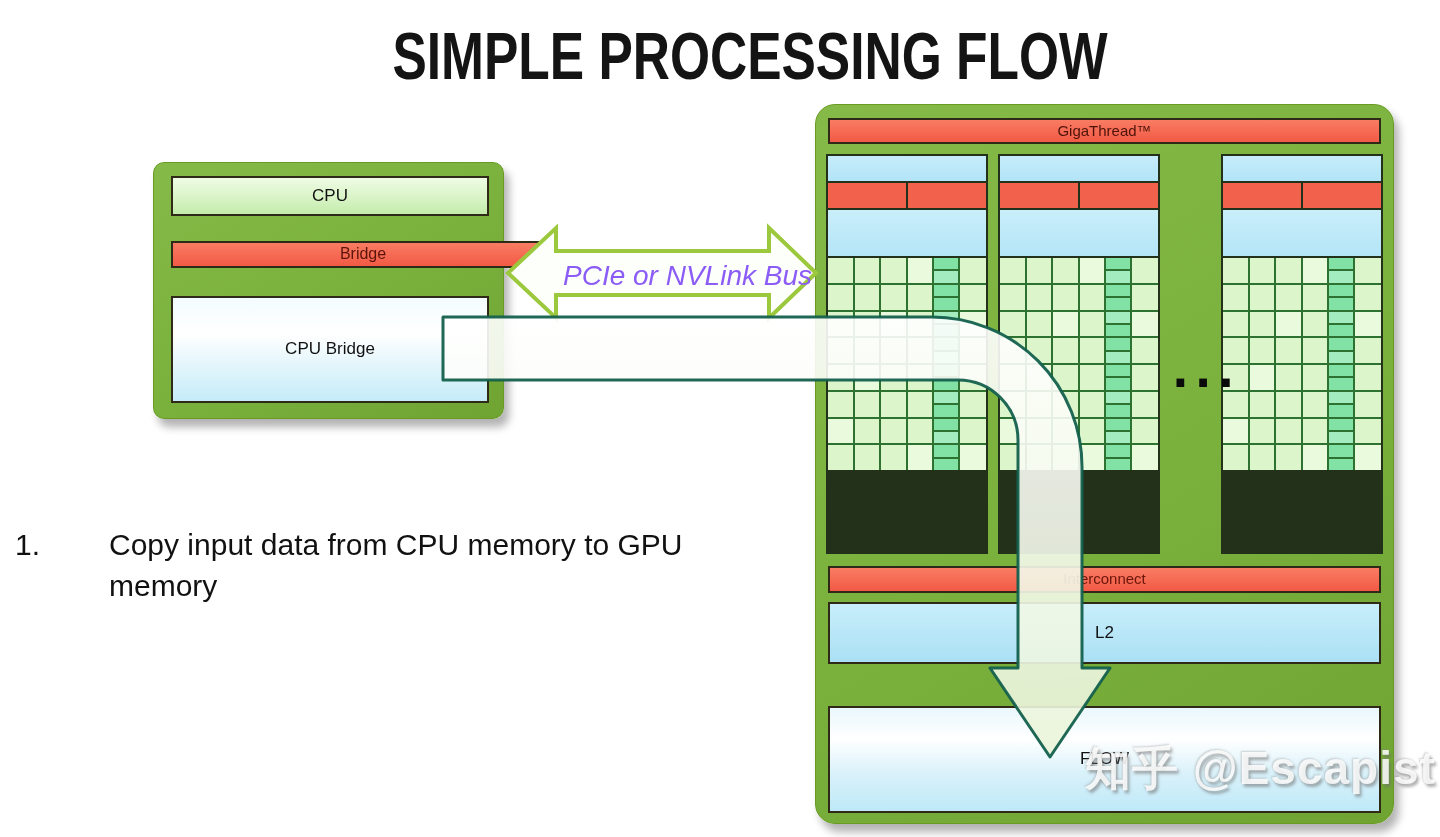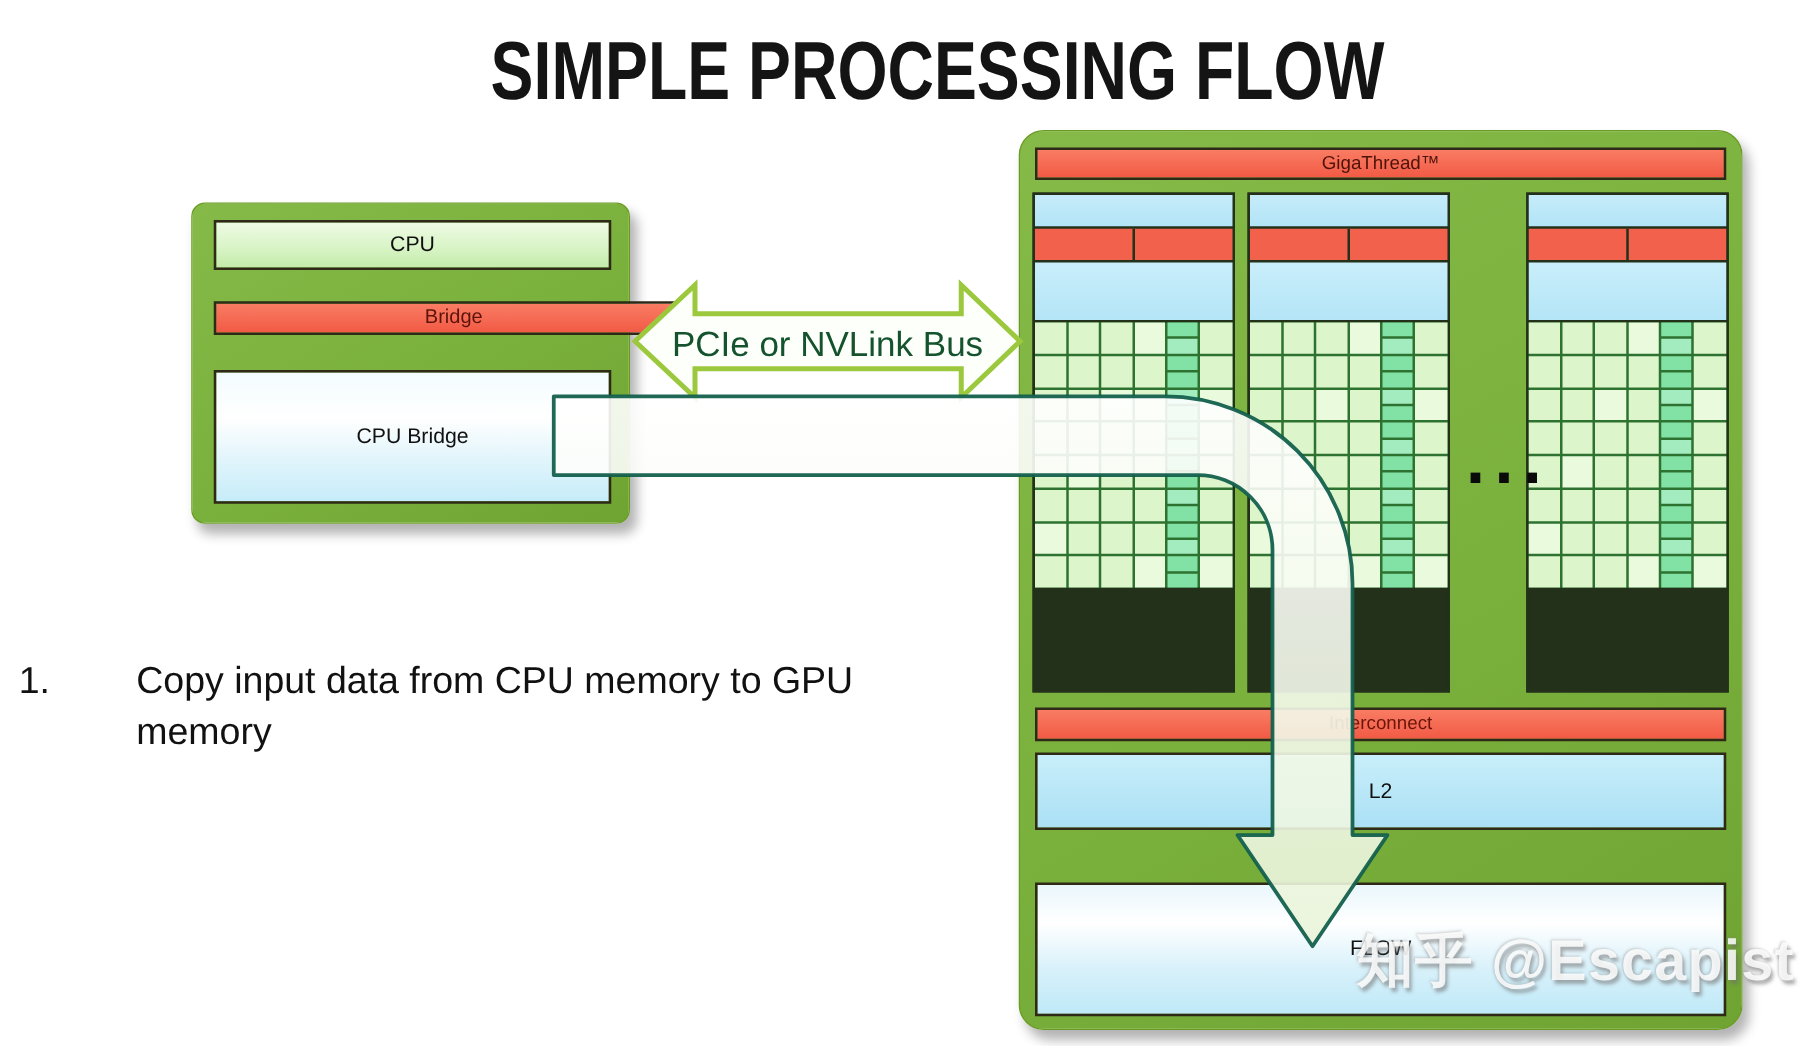--- a/index.html
+++ b/index.html
@@ -64,22 +64,22 @@
   .s-blue3{flex:1;position:relative;background:linear-gradient(180deg,#b9e7f8 0%,#a4dcf4 100%);}
   .s-blue3 i{position:absolute;top:0;bottom:0;width:2px;background:#23311b;}
   .s-blue3 i.d1{left:104px;}
   .s-blue3 i.d2{left:128px;}
 
   .dots{position:absolute;left:1172px;top:346px;width:70px;font-size:44px;font-weight:700;
         letter-spacing:6px;color:#0a0a0a;font-family:"DejaVu Sans",sans-serif;}
 
   
   .overlay{position:absolute;left:0;top:0;width:1440px;height:837px;pointer-events:none;}
-  .bus-label{position:absolute;left:512px;top:258px;width:300px;text-align:center;
-             font-size:28px;line-height:36px;color:#14532d;}
+  .bus-label{position:absolute;left:512px;top:258px;width:300px;text-align:right;
+             font-size:28px;line-height:36px;color:#8b5cf6;font-style:italic;}
 
   
   .wm{position:absolute;left:1085px;top:738px;font-size:46px;font-weight:700;
       letter-spacing:1px;color:rgba(255,255,255,0.85);white-space:nowrap;
       text-shadow:2px 3px 3px rgba(110,110,110,0.55),-1px -1px 2px rgba(130,130,130,0.35);}
 </style>
 </head>
 <body>
 
 <div class="stage">

